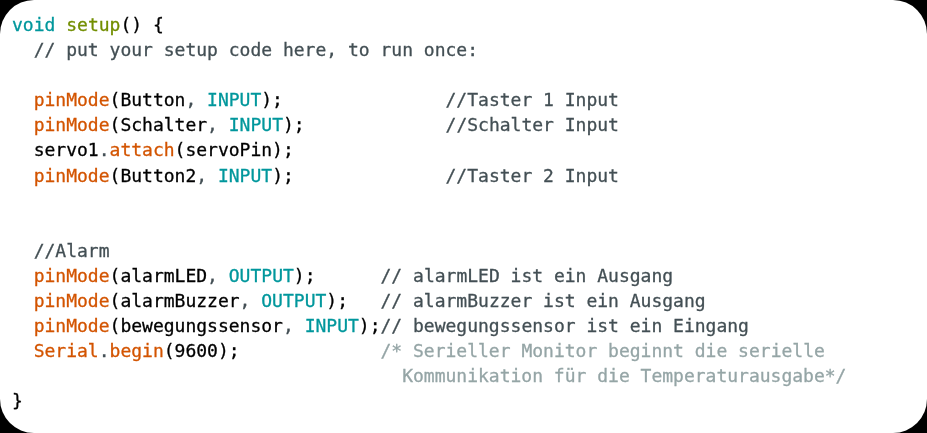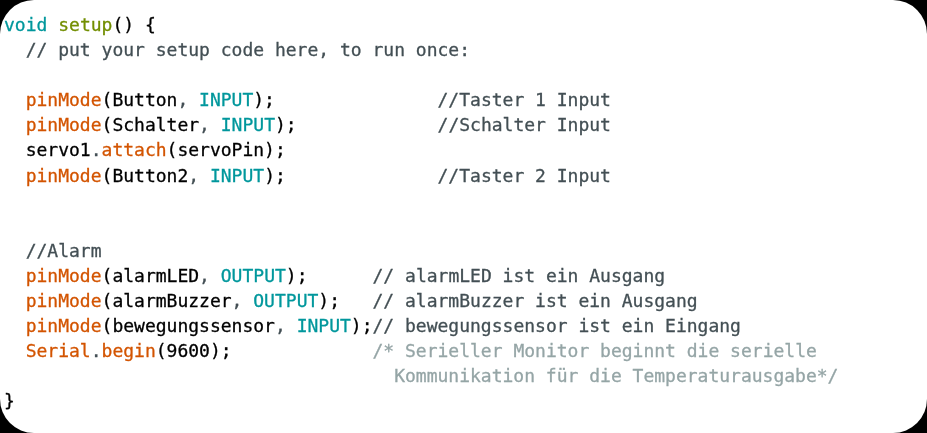--- a/index.html
+++ b/index.html
@@ -16,21 +16,21 @@
     top: 0;
     width: 927px;
     height: 433px;
     background: #ffffff;
     border-radius: 34px;
     box-sizing: border-box;
     overflow: hidden;
   }
   .code-area {
     margin: 0;
-    padding: 12px 0 0 4px;
+    padding: 12px 0 0 12px;
     font-family: "DejaVu Sans Mono", "Liberation Mono", monospace;
     font-size: 18px;
     line-height: 25.1px;
     white-space: pre;
     -webkit-text-stroke: 0.3px;
   }
   .line {
     height: 25.1px;
   }
 </style>

